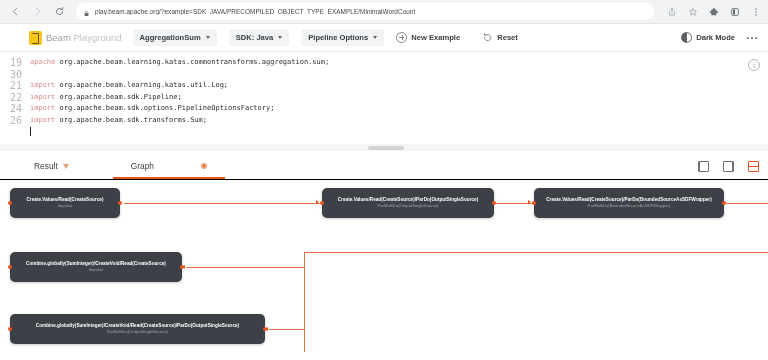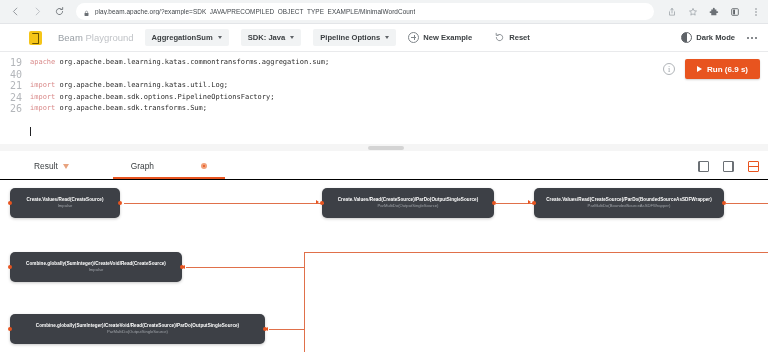--- a/index.html
+++ b/index.html
@@ -31,21 +31,21 @@
     overflow: hidden; text-overflow: ellipsis; letter-spacing: .01em;
   }
   .chrome-icons { display: flex; align-items: center; gap: 9px; padding-left: 4px; }
   .chrome-icons .ci { width: 12px; height: 12px; color: #6b7075; display:flex; align-items:center; justify-content:center;}
 
   
   .app-bar {
     height: 28px; background: #ffffff; display: flex; align-items: center;
     padding: 0 9px; gap: 0; border-bottom: 1px solid #e9eaec;
   }
-  .brand { display: flex; align-items: center; gap: 16px; margin-right: 11px; padding-left: 20px; }
+  .brand { display: flex; align-items: center; gap: 4px; margin-right: 11px; padding-left: 20px; }
   .brand-logo {
     width: 13px; height: 14px; background: #f5c518; border-radius: 2px;
     position: relative; flex: 0 0 auto;
   }
   .brand-logo::after {
     content: ""; position: absolute; left: 3px; top: 2.5px;
     width: 6px; height: 9px; border: 1.6px solid #6b5400; border-radius: 1px;
     border-left: none;
   }
   .brand-name { font-size: 9.5px; color: #c0c3c7; white-space: nowrap; }
@@ -302,44 +302,44 @@
   </div>
 </div>
 
 <div class="editor">
   <div id="code-lines">
       <div class="code-row">
         <span class="ln">19</span>
         <span class="cd"><span class="kw">apache</span><span> org.apache.beam.learning.katas.commontransforms.aggregation.sum;</span></span>
       </div>
       <div class="code-row">
-        <span class="ln">40</span>
+        <span class="ln">30</span>
         <span class="cd"><span></span></span>
       </div>
       <div class="code-row">
         <span class="ln">21</span>
         <span class="cd"><span class="kw">import</span><span> org.apache.beam.learning.katas.util.Log;</span></span>
       </div>
       <div class="code-row">
+        <span class="ln">22</span>
+        <span class="cd"><span class="kw">import</span><span> org.apache.beam.sdk.Pipeline;</span></span>
+      </div>
+      <div class="code-row">
         <span class="ln">24</span>
         <span class="cd"><span class="kw">import</span><span> org.apache.beam.sdk.options.PipelineOptionsFactory;</span></span>
       </div>
       <div class="code-row">
         <span class="ln">26</span>
         <span class="cd"><span class="kw">import</span><span> org.apache.beam.sdk.transforms.Sum;</span></span>
       </div>
     </div>
   <div class="caret-bar"></div>
 
   <div class="run-area">
     <div class="info-circ">i</div>
-    <div class="run-btn">
-      <span class="play-tri"></span>
-      <span class="run-label">Run (6.9 s)</span>
-    </div>
   </div>
 </div>
 
 <div class="hscroll">
   <div class="thumb"></div>
 </div>
 
 <div class="tabbar">
   <div class="tab">
     <span class="tlabel">Result</span>

